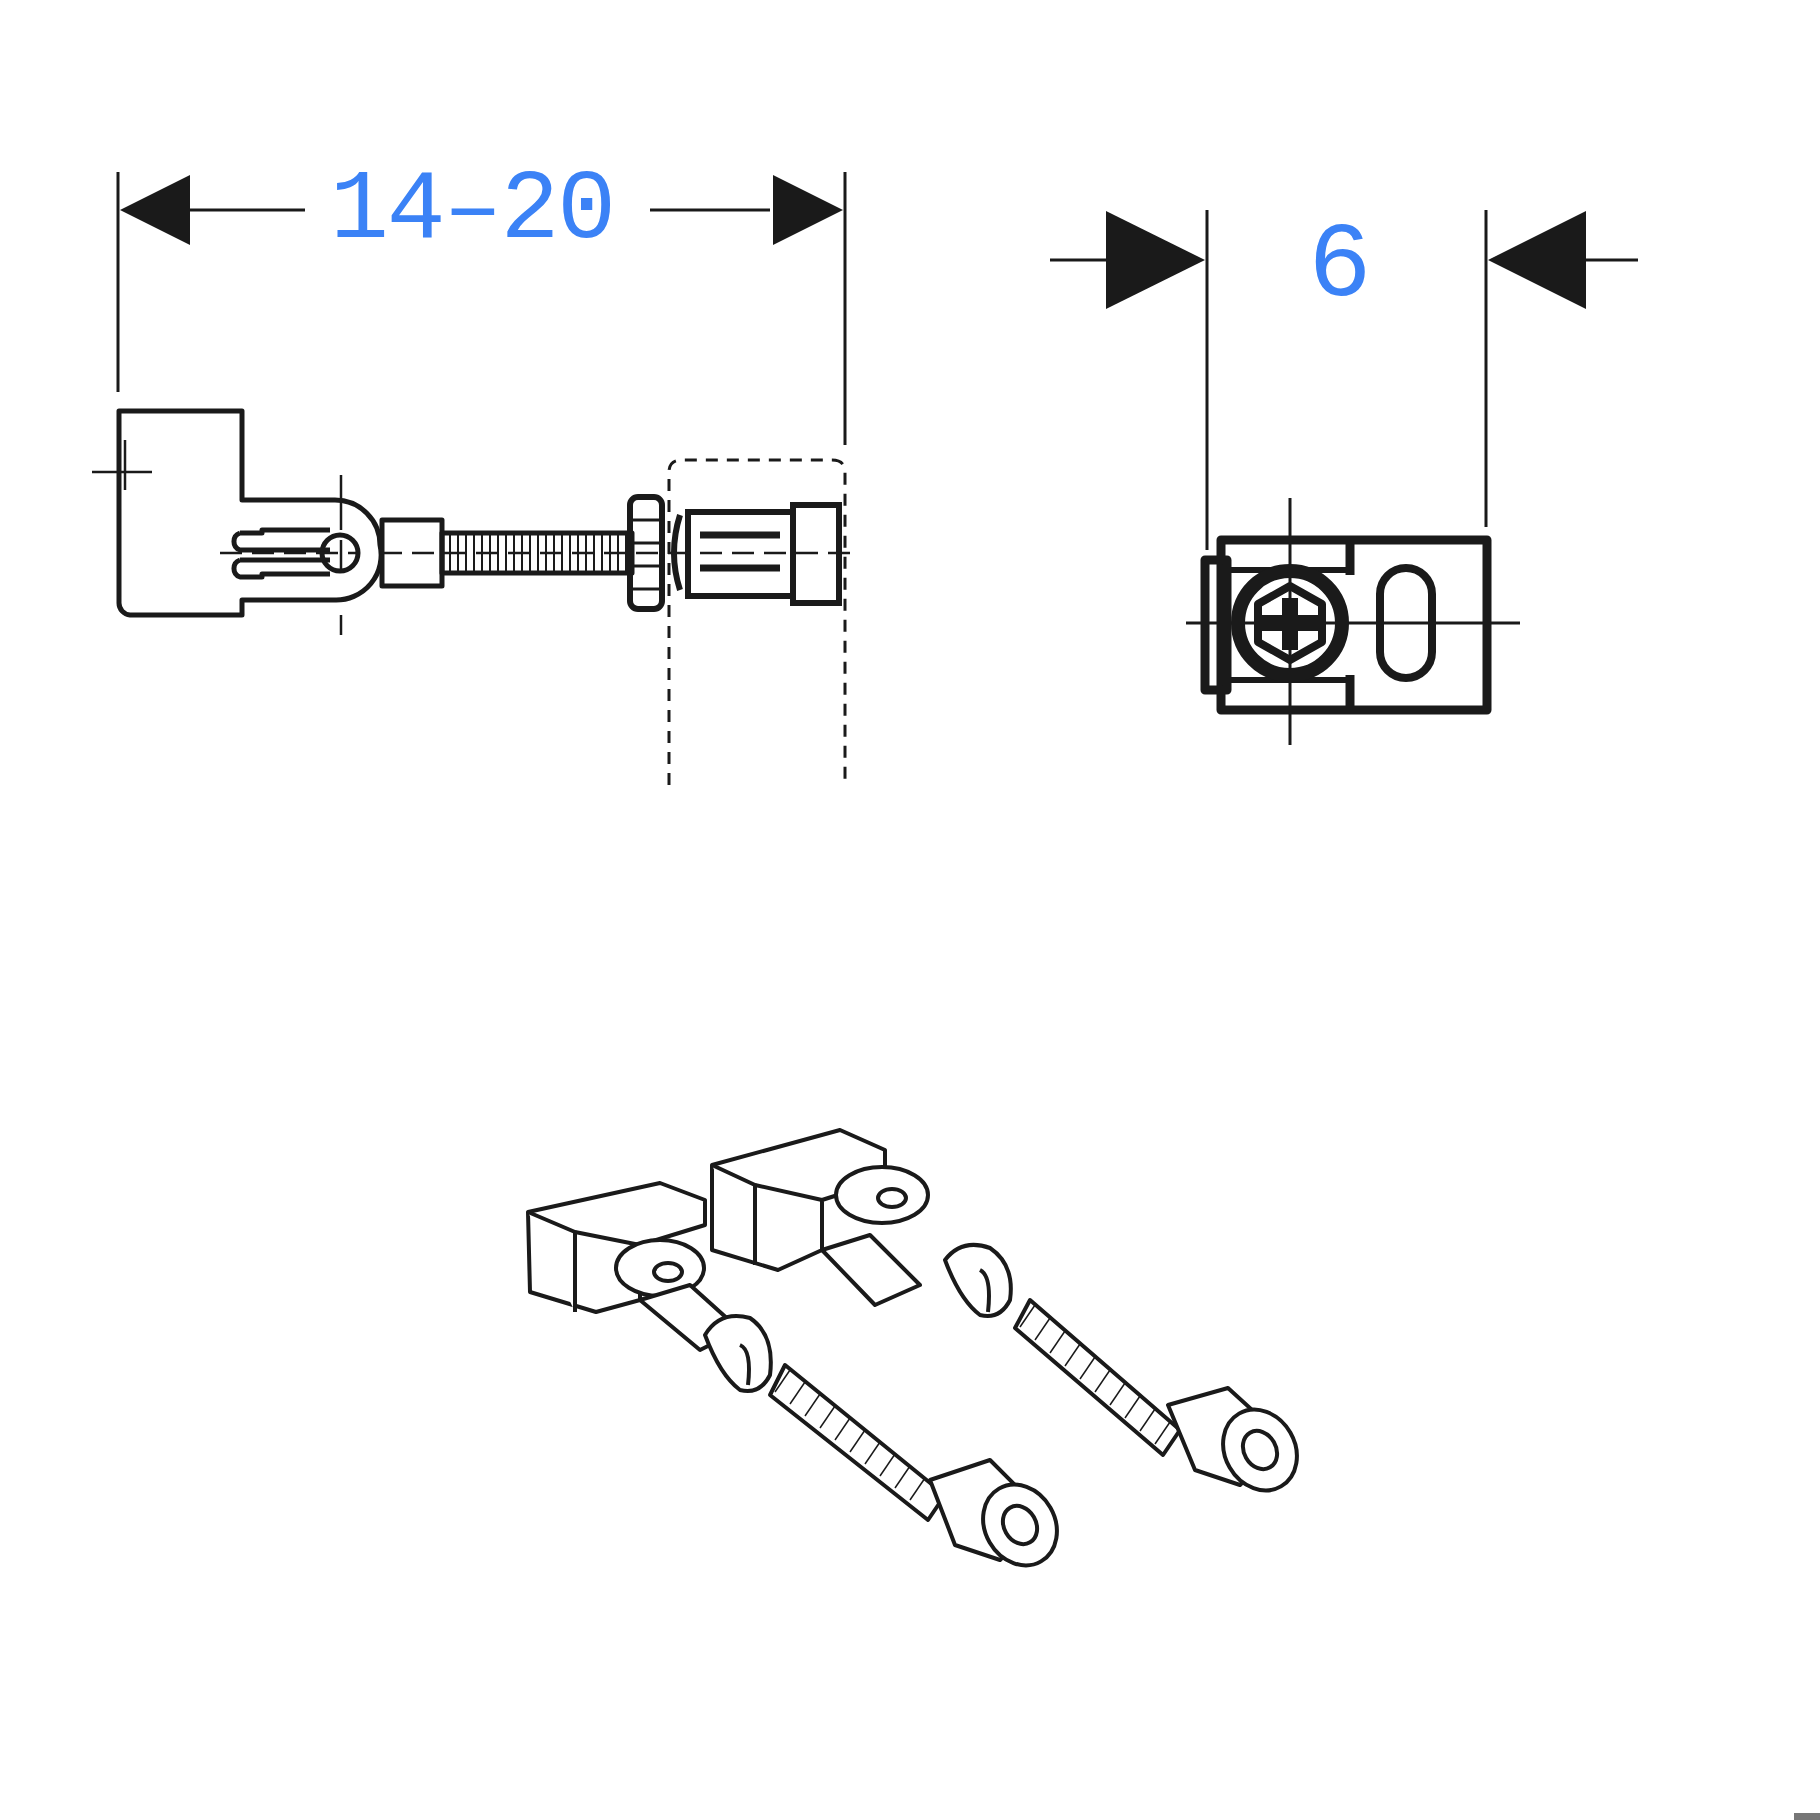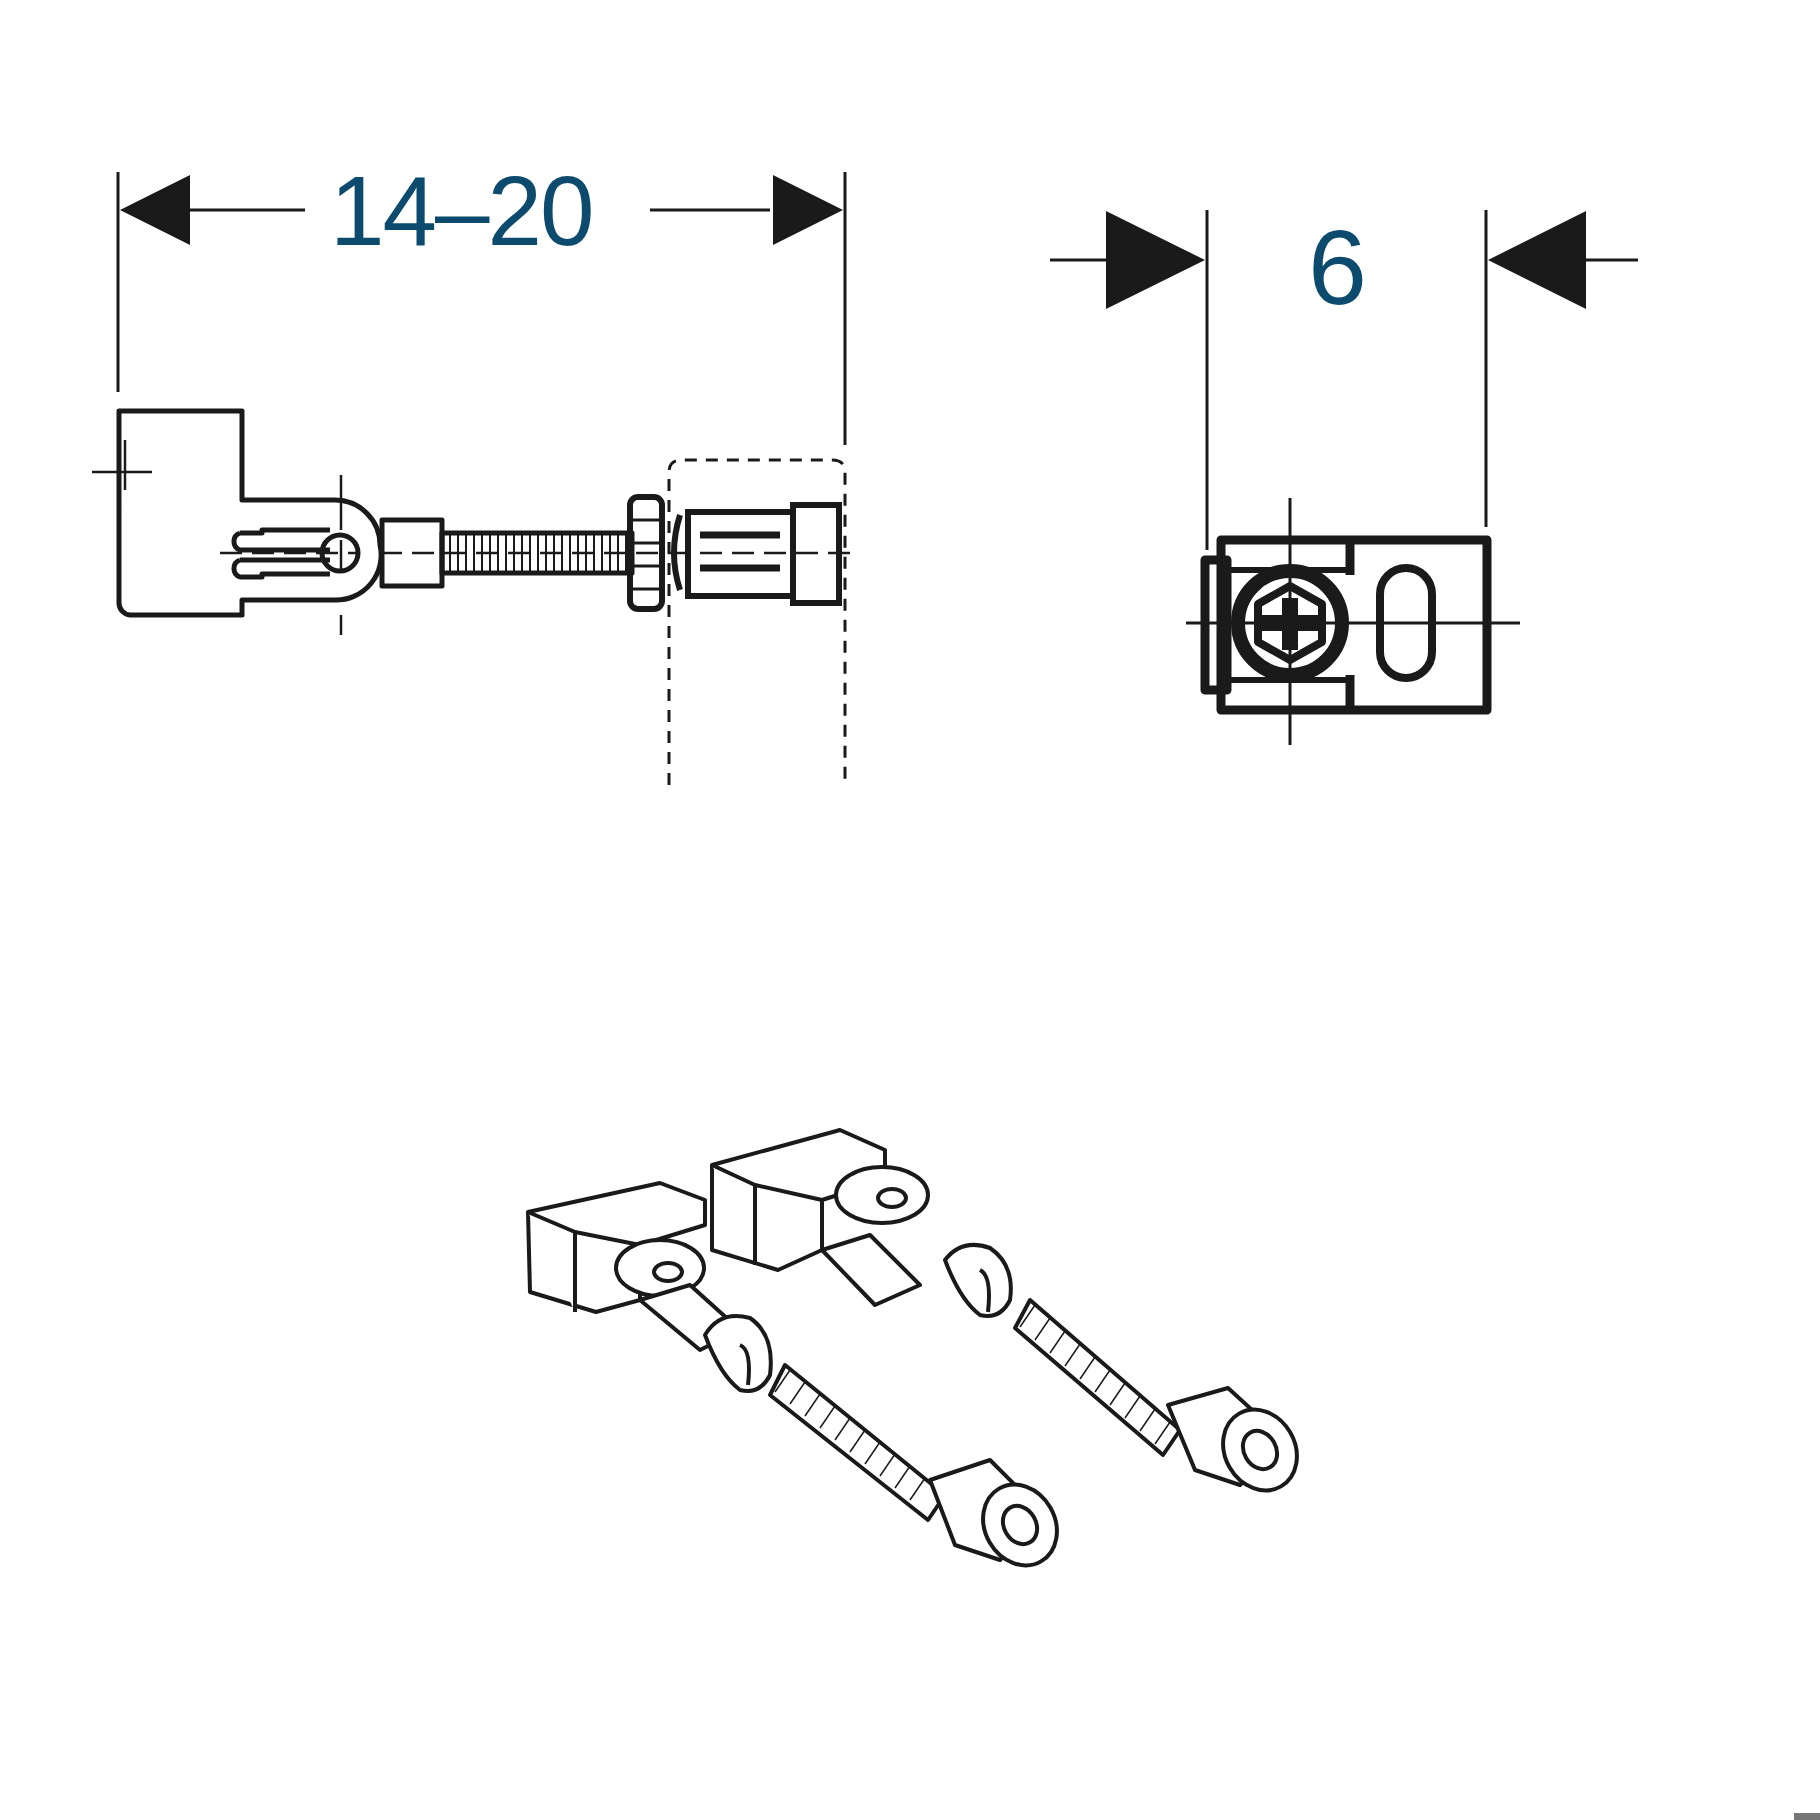--- a/index.html
+++ b/index.html
@@ -1,22 +1,22 @@
 <!DOCTYPE html>
 <html><head>
 <meta charset="utf-8">
 <style>
   html, body { margin: 0; padding: 0; background: #ffffff; }
   body { width: 1820px; height: 1820px; position: relative; overflow: hidden; }
   .canvas { position: absolute; left: 0; top: 0; width: 1820px; height: 1820px; }
   svg { position: absolute; left: 0; top: 0; }
   .dim-label {
     position: absolute;
-    font-family: Liberation Sans, sans-serif;
-    color: #0c4a6e;
+    font-family: Liberation Mono, monospace;
+    color: #3b82f6;
     line-height: 1;
     letter-spacing: -2px;
   }
   #dim-a { left: 330px; top: 162px; font-size: 98px; }
   #dim-b { left: 1308px; top: 214px; font-size: 106px; }
   .corner { position: absolute; right: 0; bottom: 0; width: 26px; height: 7px; background: #777; }
 </style>
 </head>
 <body>
 

